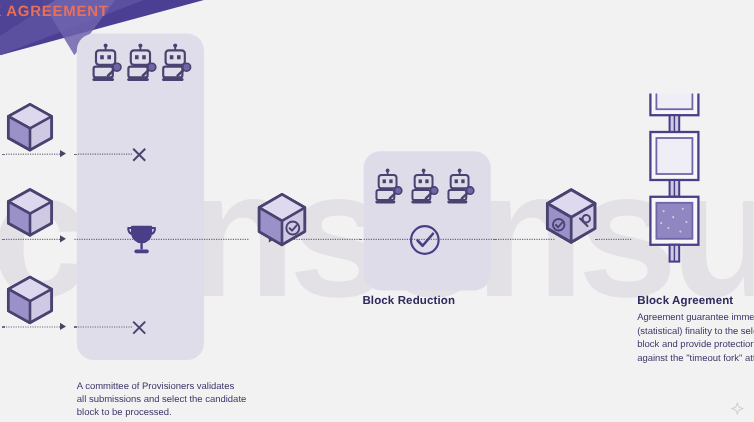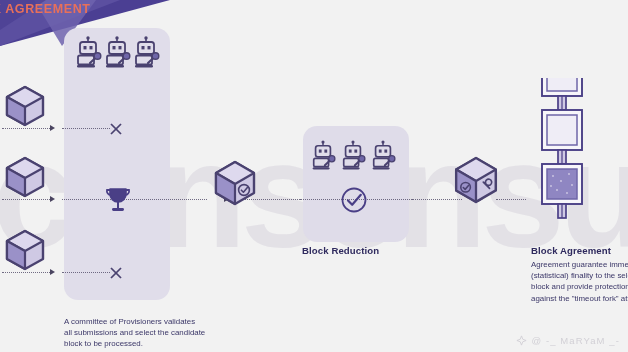--- a/index.html
+++ b/index.html
@@ -303,16 +303,15 @@
     <p>Agreement guarantee immediate
 (statistical) finality to the selected
 block and provide protection
 against the "timeout fork" attack.</p>
   </div>
 
   <div class="credit">
     <svg width="11" height="11" viewBox="0 0 12 12">
       <path d="M6 1 L7.4 4.6 L11 6 L7.4 7.4 L6 11 L4.6 7.4 L1 6 L4.6 4.6 Z" fill="none" stroke="#d2d0d6" stroke-width="1"></path>
     </svg>
-    <span>@ -_ MaRYaM _-</span>
   </div>
 
 </div>
 
 </body></html>

